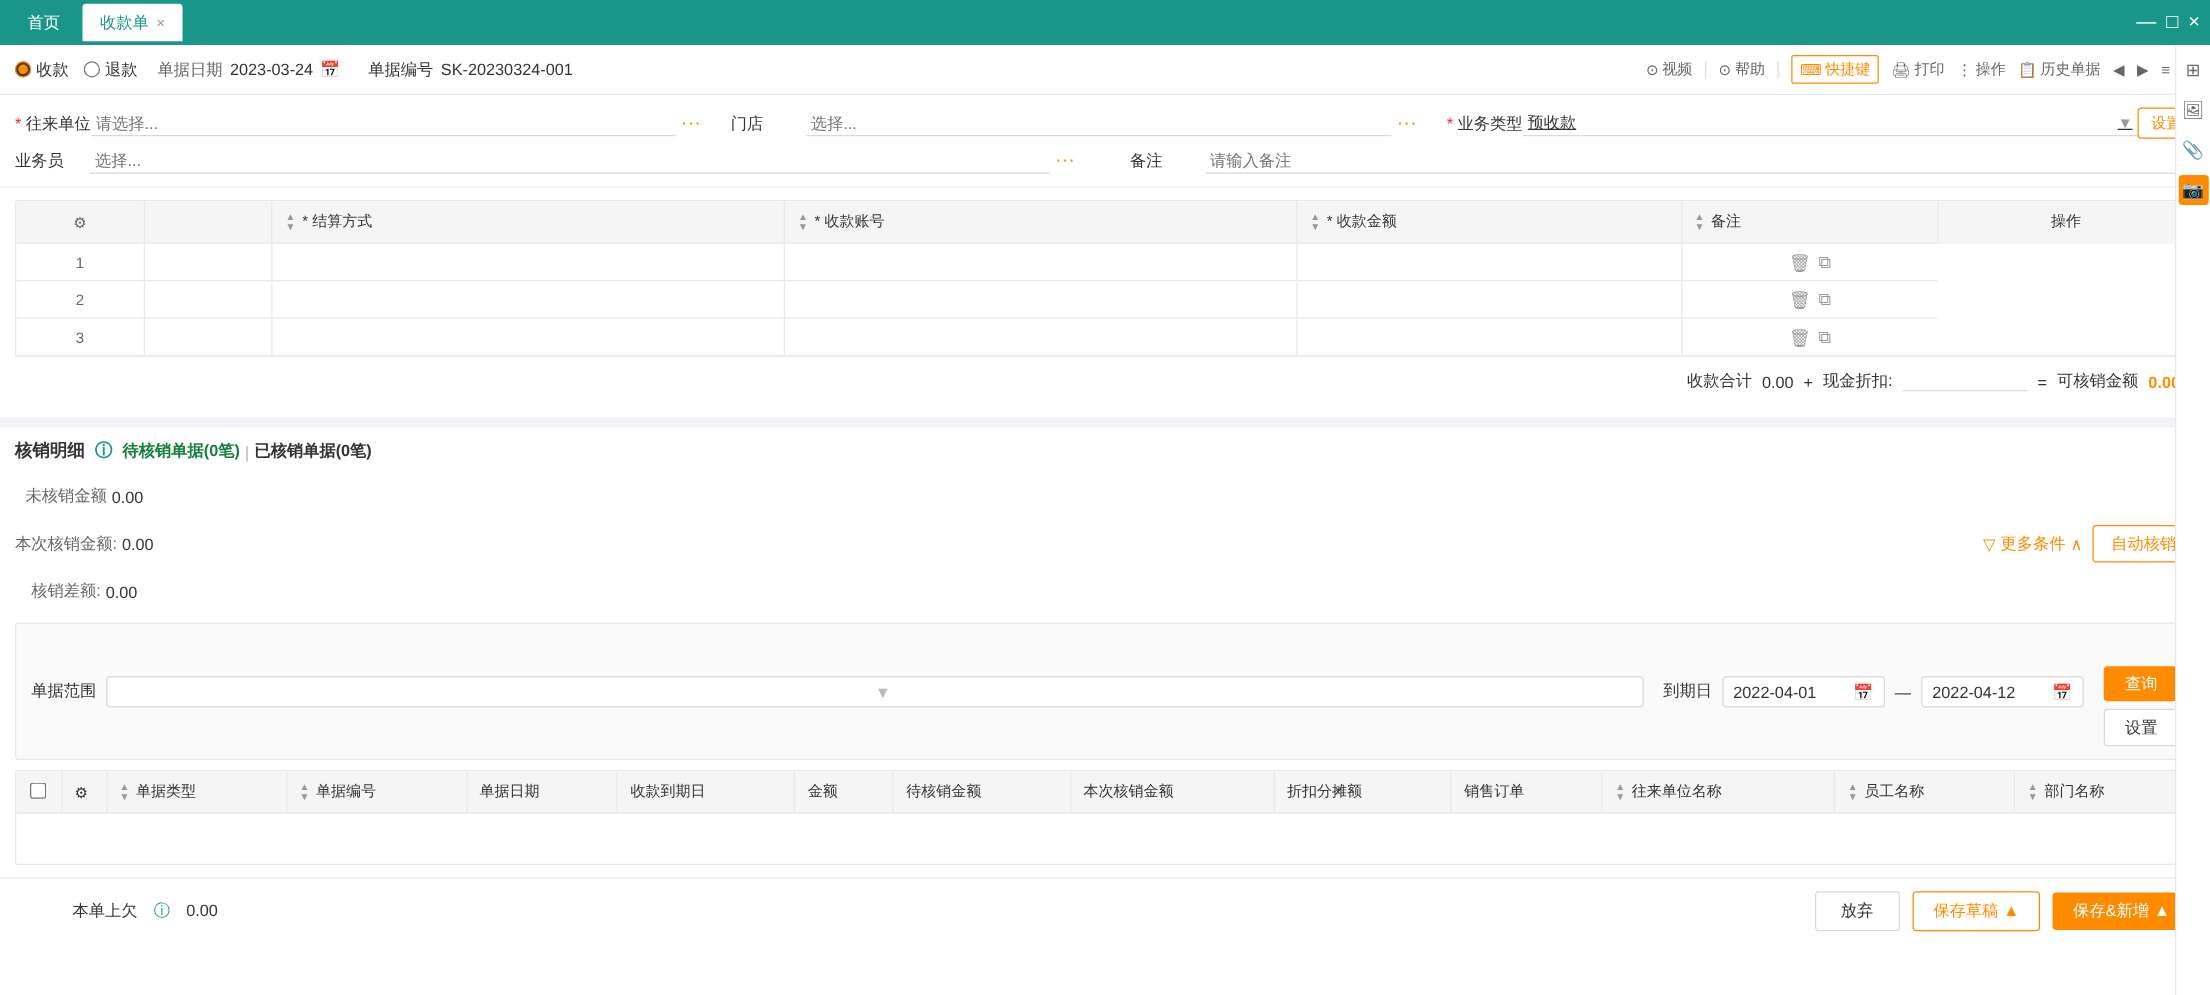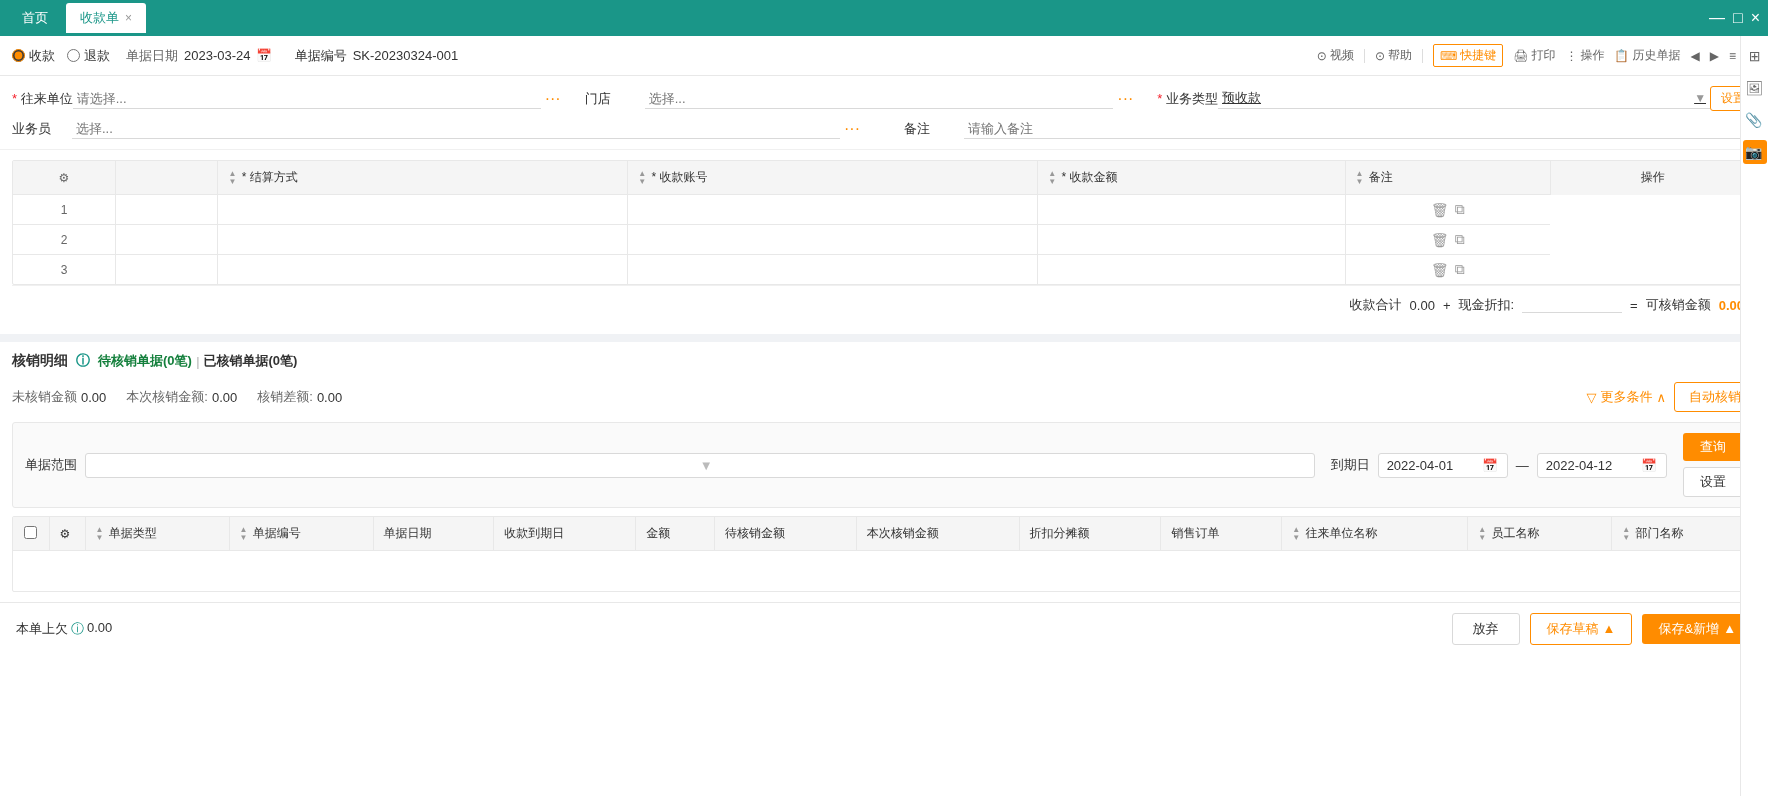--- a/index.html
+++ b/index.html
@@ -194,20 +194,21 @@
     .tab-links { display: flex; align-items: center; gap: 4px; font-size: 13px; }
     .tab-link { color: #15803d; cursor: pointer; }
     .tab-link-normal { color: #333; cursor: pointer; }
 
     .stats-row {
       display: flex;
       align-items: center;
       gap: 20px;
       padding: 8px 0;
       font-size: 13px;
+      flex-direction: column;
     }
     .stat-item { display: flex; align-items: center; gap: 4px; }
     .stat-label { color: #666; }
     .stat-value { color: #333; }
     .filter-right { display: flex; align-items: center; gap: 8px; }
     .more-filter { color: #ff8c00; cursor: pointer; font-size: 13px; display: flex; align-items: center; gap: 4px; }
     .btn-auto-verify {
       background: #fff;
       border: 1px solid #ff8c00;
       color: #ff8c00;
@@ -260,20 +261,21 @@
     .date-icon { color: #ff8c00; cursor: pointer; font-size: 13px; }
     .query-right { display: flex; flex-direction: column; gap: 6px; }
     .btn-query {
       background: #ff8c00;
       color: #fff;
       border: none;
       padding: 5px 16px;
       border-radius: 3px;
       cursor: pointer;
       font-size: 13px;
+      margin-top: 24px;
     }
     .btn-set {
       background: #fff;
       border: 1px solid #d9d9d9;
       color: #333;
       padding: 5px 16px;
       border-radius: 3px;
       cursor: pointer;
       font-size: 13px;
     }
@@ -288,21 +290,21 @@
     .footer {
       position: sticky;
       bottom: 0;
       background: #fff;
       border-top: 1px solid #e8e8e8;
       padding: 10px 16px;
       display: flex;
       align-items: center;
       justify-content: space-between;
     }
-    .footer-left { display: flex; align-items: flex-start; gap: 3px; font-size: 13px; }
+    .footer-left { display: flex; align-items: center; gap: 13px; font-size: 13px; margin-left: 42px; }
     .footer-info-icon { color: #1a9688; cursor: pointer; }
     .footer-right { display: flex; align-items: center; gap: 10px; }
     .btn-discard {
       background: #fff;
       border: 1px solid #d9d9d9;
       color: #333;
       padding: 6px 20px;
       border-radius: 3px;
       cursor: pointer;
       font-size: 13px;

